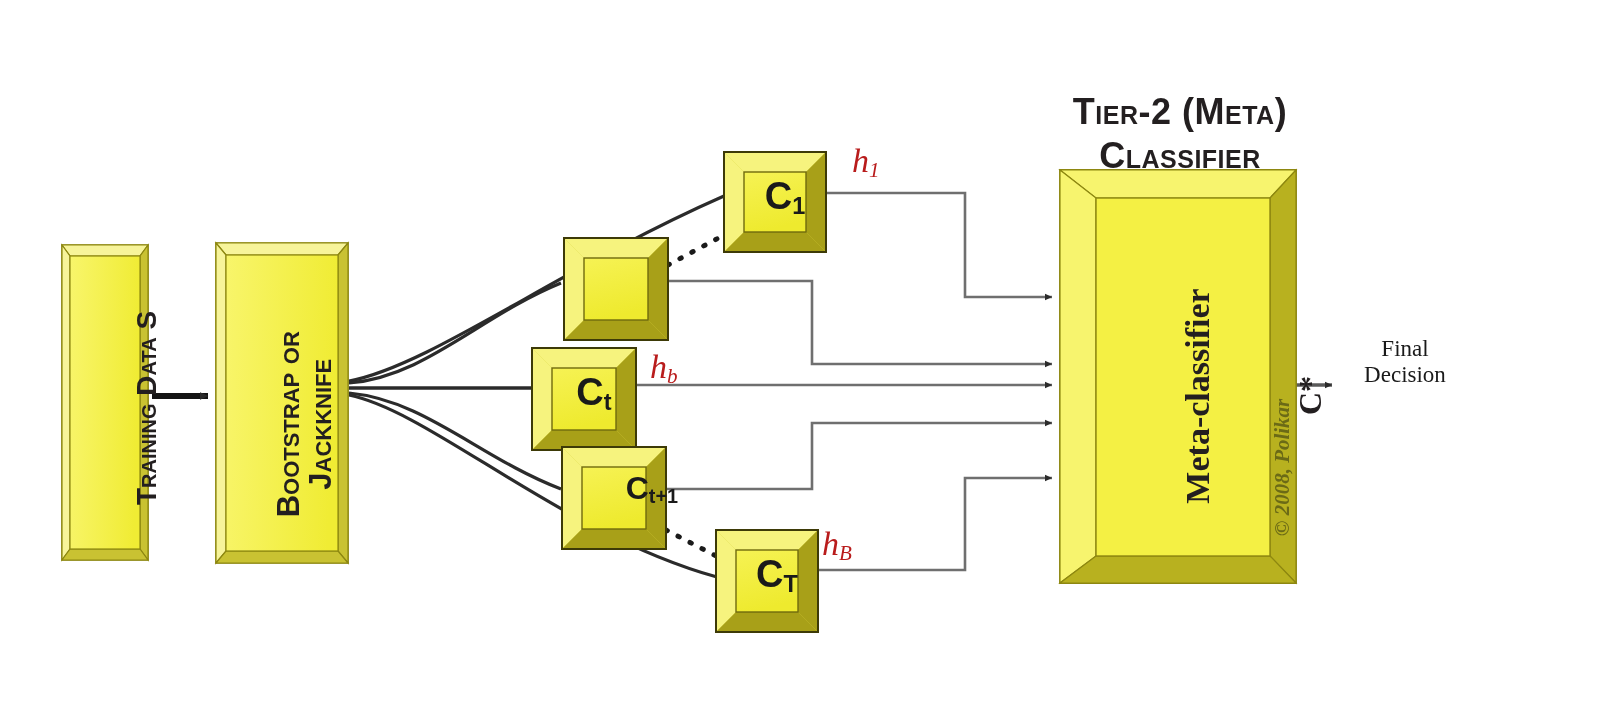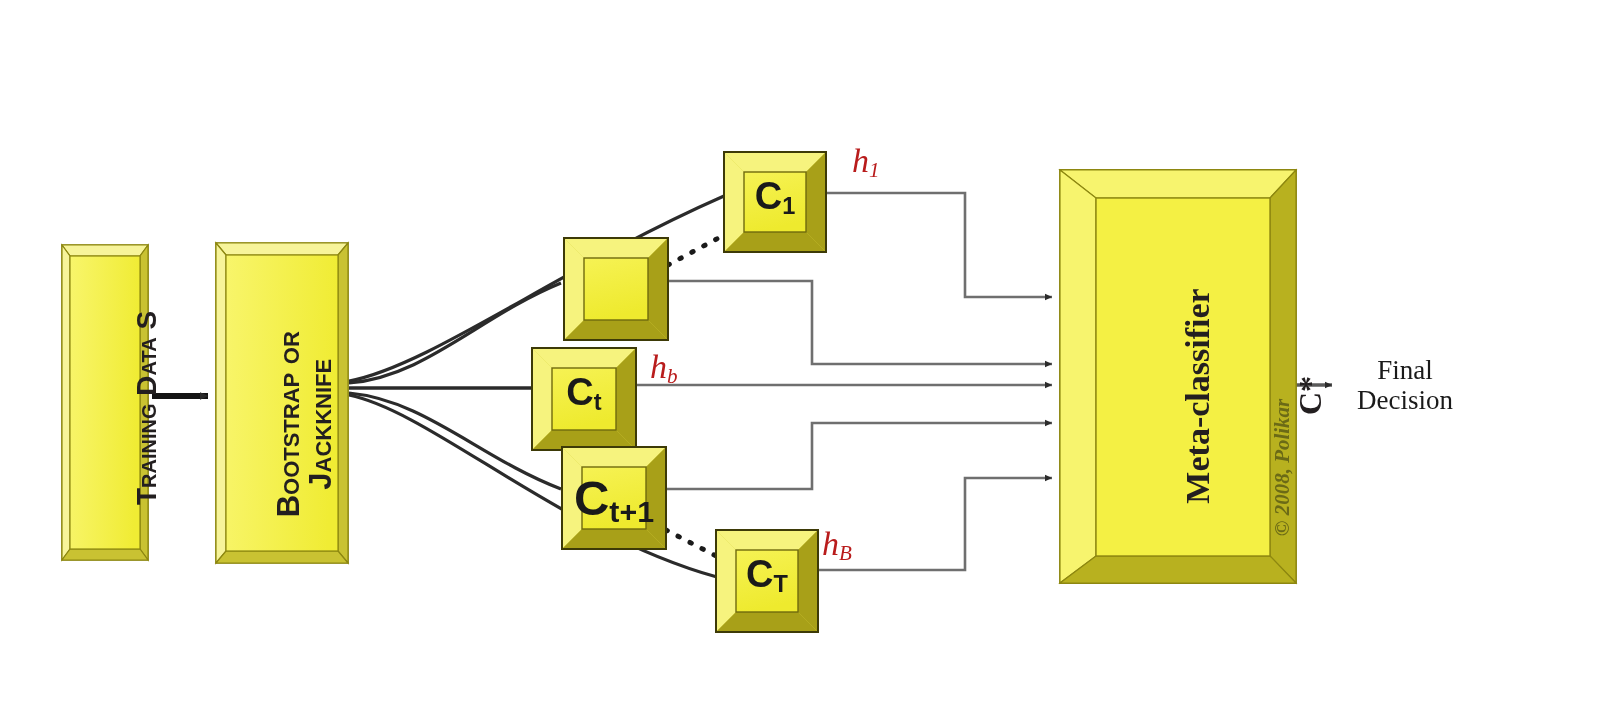--- a/index.html
+++ b/index.html
@@ -11,21 +11,21 @@
   .hdr{position:absolute;color:#231f20;font-weight:bold;letter-spacing:.5px;
        white-space:pre;text-align:center;line-height:1.22;}
 
   
   .sc{font-variant:small-caps;}
 
   .vlabel{position:absolute;transform-origin:50% 50%;white-space:nowrap;
           color:#231f20;font-weight:bold;}
 
   .boxtext{position:absolute;white-space:nowrap;color:#1a1a1a;
-           font-weight:bold;}
+           font-weight:bold;padding-left:10px;}
   .hlab{position:absolute;white-space:nowrap;color:#b91c1c;
         font-family:"Liberation Serif",serif;font-style:italic;}
   .sub{font-size:.62em;vertical-align:-0.22em;font-style:italic;}
   .subu{font-size:.62em;vertical-align:-0.22em;}
   .finaldec{position:absolute;font-family:"Liberation Serif",serif;
             color:#1a1a1a;text-align:center;line-height:1.12;white-space:pre;}
   .copy{position:absolute;font-family:"Liberation Serif",serif;font-style:italic;
         font-weight:bold;color:#6b6a16;white-space:nowrap;}
 </style>
 </head>
@@ -158,53 +158,55 @@
       <polygon points="1060,170 1296,170 1296,583 1060,583" fill="#f0ec36" stroke="#8d8710" stroke-width="1.8"></polygon>
       <polygon points="1060,170 1296,170 1270,198 1096,198" fill="#f7f46e" stroke="#8d8710" stroke-width="1.2"></polygon>
       <polygon points="1060,170 1096,198 1096,556 1060,583" fill="#f7f46e" stroke="#8d8710" stroke-width="1.2"></polygon>
       <polygon points="1296,170 1296,583 1270,556 1270,198" fill="#b8b11f" stroke="#8d8710" stroke-width="1.2"></polygon>
       <polygon points="1060,583 1296,583 1270,556 1096,556" fill="#b8b11f" stroke="#8d8710" stroke-width="1.2"></polygon>
       <rect x="1096" y="198" width="174" height="358" fill="#f4f044" stroke="#8d8710" stroke-width="1.4"></rect>
     </g>
   </svg>
 
 
+  <div class="hdr sc" style="left:1020px;top:90px;width:320px;font-size:36px;">Tier-2 (Meta)
+Classifier</div>
 
   <div class="vlabel sc" style="left:-13px;top:392px;width:320px;text-align:center;
               font-size:28px;transform:rotate(-90deg);">Training Data S</div>
 
   <div class="vlabel sc" style="left:145px;top:392px;width:320px;text-align:center;
               font-size:31px;line-height:1.04;white-space:normal;
               transform:rotate(-90deg);">Bootstrap or Jackknife</div>
 
   <div class="vlabel" style="left:1018px;top:377px;width:360px;text-align:center;
               font-size:34px;font-family:'Liberation Serif',serif;
               transform:rotate(-90deg);">Meta-classifier</div>
 
   <div class="vlabel" style="left:1130px;top:377px;width:360px;text-align:center;
               font-size:32px;font-family:'Liberation Serif',serif;
               transform:rotate(-90deg);">C*</div>
 
   <div class="copy" style="left:1157px;top:455px;width:250px;text-align:center;
               font-size:21px;transform:rotate(-90deg);">© 2008, Polikar</div>
 
-  <div class="finaldec" style="left:1330px;top:355px;width:150px;font-size:27px;">Final
+  <div class="finaldec" style="left:1330px;top:336px;width:150px;font-size:23px;">Final
 Decision</div>
 
   <div class="boxtext" style="left:724px;top:175px;width:102px;text-align:center;font-size:38px;
               font-family:'Liberation Sans',sans-serif;">
     <span>C</span><span class="subu">1</span>
   </div>
 
 
   <div class="boxtext" style="left:530px;top:371px;width:108px;text-align:center;font-size:38px;">
     <span>C</span><span class="subu">t</span>
   </div>
 
-  <div class="boxtext" style="left:560px;top:470px;width:108px;text-align:center;font-size:49px;">
+  <div class="boxtext" style="left:560px;top:470px;width:108px;text-align:right;font-size:32px;">
     <span>C</span><span class="subu">t+1</span>
   </div>
 
   <div class="boxtext" style="left:716px;top:553px;width:102px;text-align:center;font-size:38px;">
     <span>C</span><span class="subu">T</span>
   </div>
 
   <div class="hlab" style="left:852px;top:142px;font-size:34px;">
     <span>h</span><span class="sub">1</span>
   </div>

